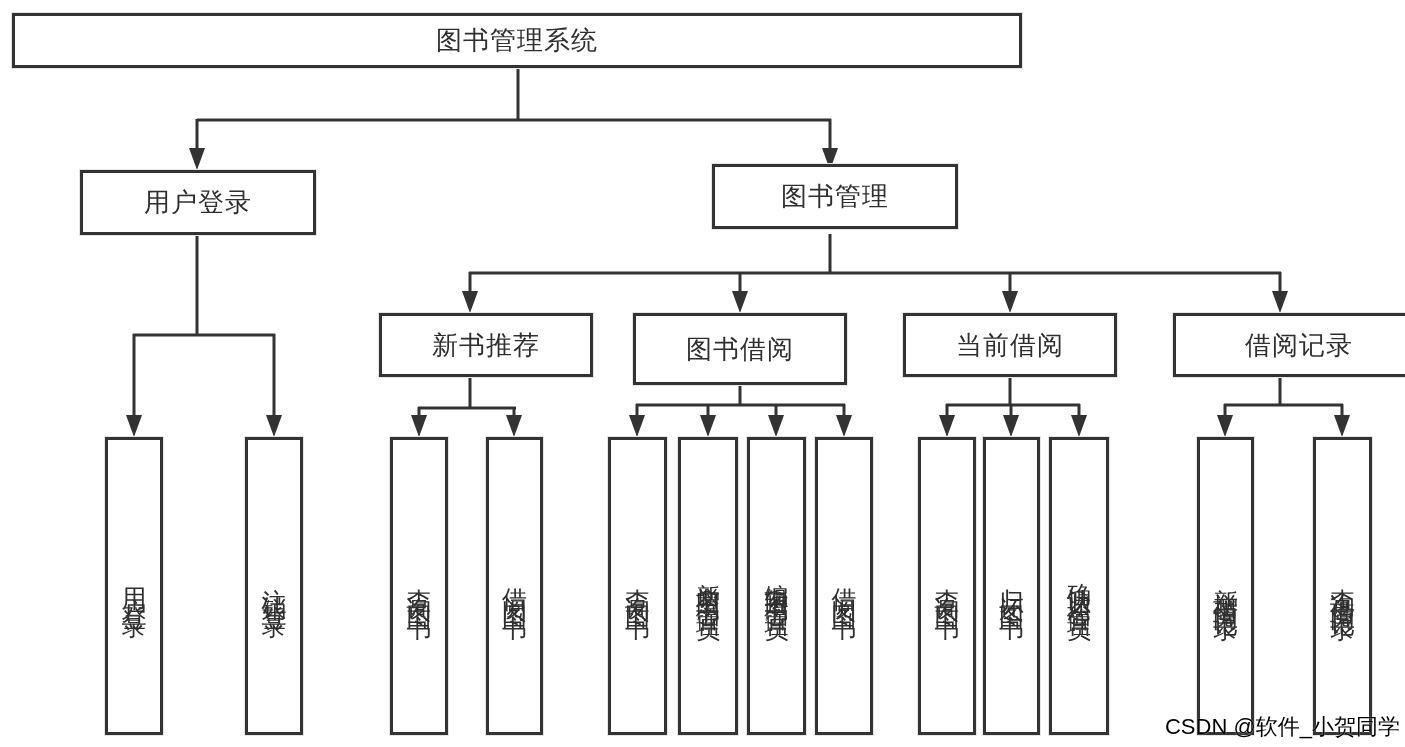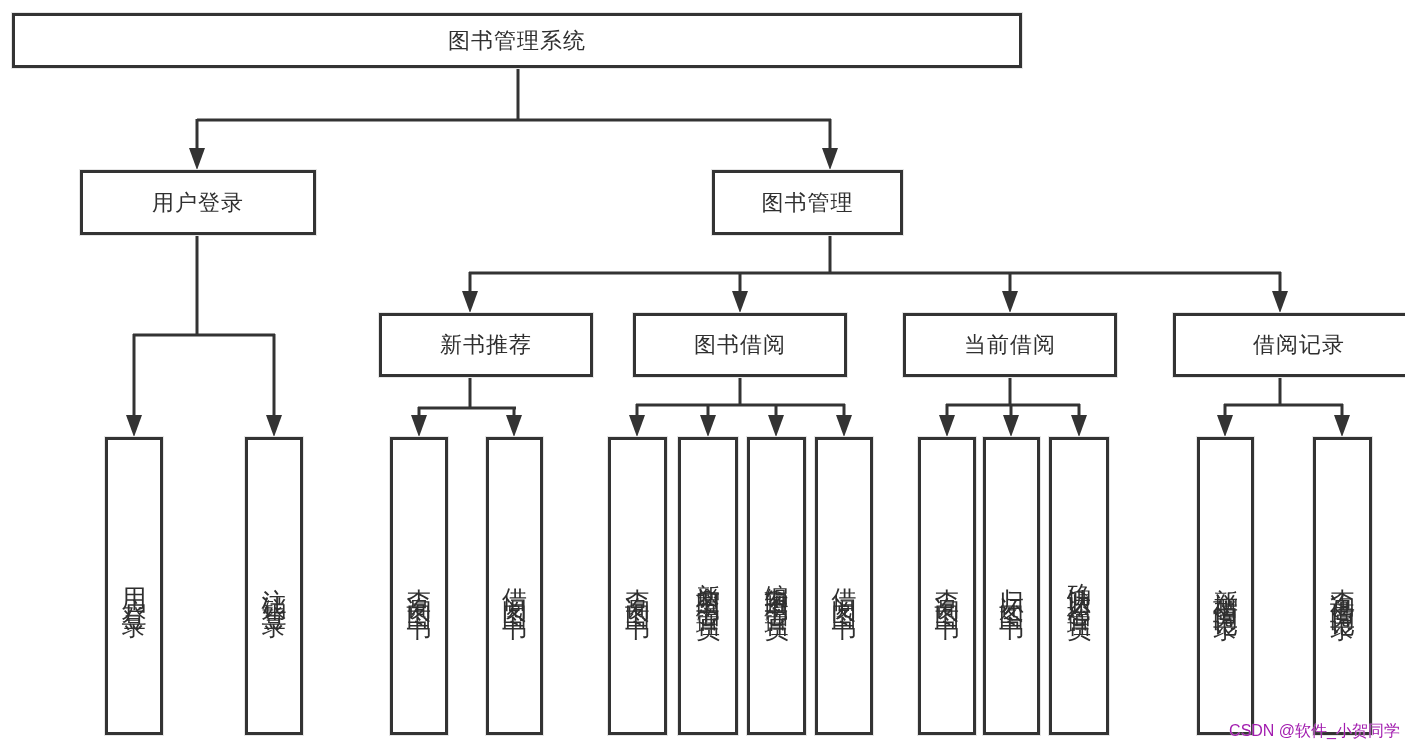--- a/index.html
+++ b/index.html
@@ -21,39 +21,39 @@
     box-sizing: border-box;
     border: 3px solid #333333;
     background: #ffffff;
     display: flex;
     align-items: center;
     justify-content: center;
     color: #2f2f2f;
     box-shadow: 0 0 0 1px #e6e6e6;
   }
   .node .hlabel {
-    font-size: 22px;
+    font-size: 26px;
     letter-spacing: 1px;
     white-space: nowrap;
   }
   .leaf .vtext {
     writing-mode: vertical-rl;
     text-orientation: mixed;
     font-size: 25px;
     letter-spacing: 9px;
     line-height: 1;
   }
   .leaf.med .vtext  { letter-spacing: 6px; }
   .leaf.long .vtext { letter-spacing: 5px; font-size: 24px; }
   .watermark {
     position: absolute;
     right: 5px;
     bottom: 5px;
-    font-size: 16px;
-    color: #a21caf;
+    font-size: 22px;
+    color: #000000;
     text-shadow: 0 0 1px #ffffff;
     z-index: 5;
     white-space: nowrap;
   }
 </style>
 </head>
 <body>
 
 <div class="canvas">
 
@@ -112,28 +112,28 @@
       <polygon points="1334,415 1350,415 1342,437" fill="#333333"></polygon>
     </svg>
 
   <div class="node" style="left:12px; top:13px; width:1010px; height:55px;">
     <span class="hlabel">图书管理系统</span>
   </div>
 
   <div class="node" style="left:80px; top:170px; width:236px; height:65px;">
     <span class="hlabel">用户登录</span>
   </div>
-  <div class="node" style="left:712px; top:170px; width:191px; height:65px;align-items:center;">
+  <div class="node" style="left:712px; top:164px; width:246px; height:65px;align-items:center;">
     <span class="hlabel">图书管理</span>
   </div>
 
   <div class="node" style="left:363px; top:313px; width:214px; height:64px;margin-left:16px;">
     <span class="hlabel">新书推荐</span>
   </div>
-  <div class="node" style="left:633px; top:313px; width:214px; height:64px;">
+  <div class="node" style="left:633px; top:313px; width:214px; height:72px;">
     <span class="hlabel">图书借阅</span>
   </div>
   <div class="node" style="left:903px; top:313px; width:214px; height:64px;text-align:center;">
     <span class="hlabel">当前借阅</span>
   </div>
   <div class="node" style="left:1173px; top:313px; width:252px; height:64px;">
     <span class="hlabel">借阅记录</span>
   </div>
 
   <div class="node leaf" style="left:105px; top:437px; width:58px; height:298px;">

